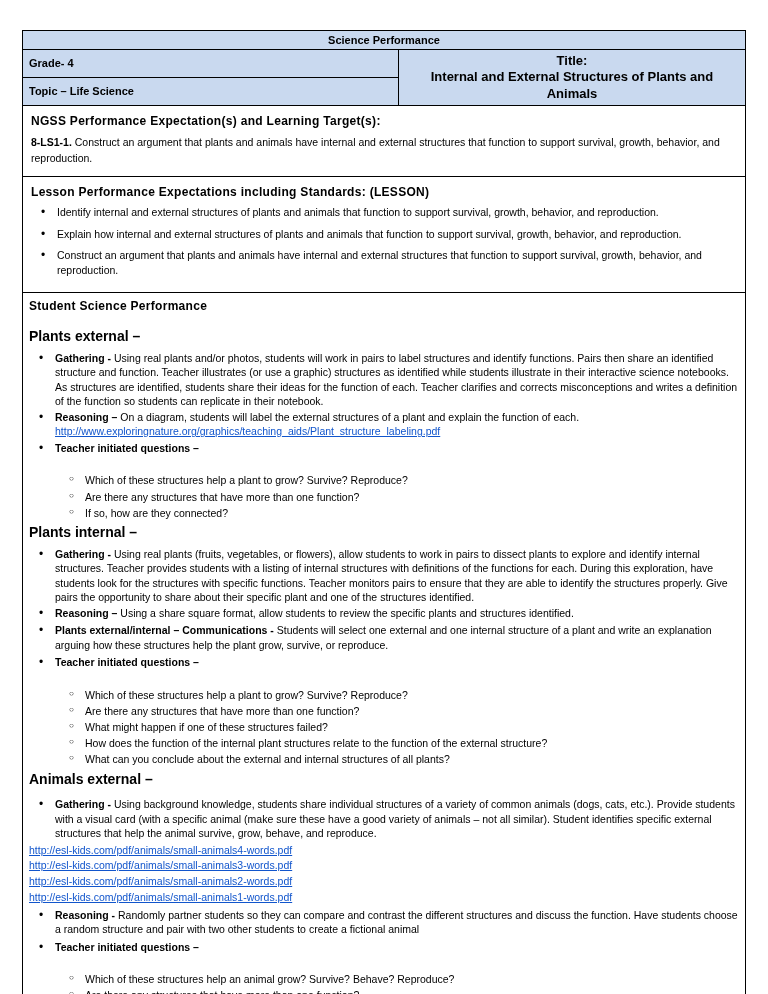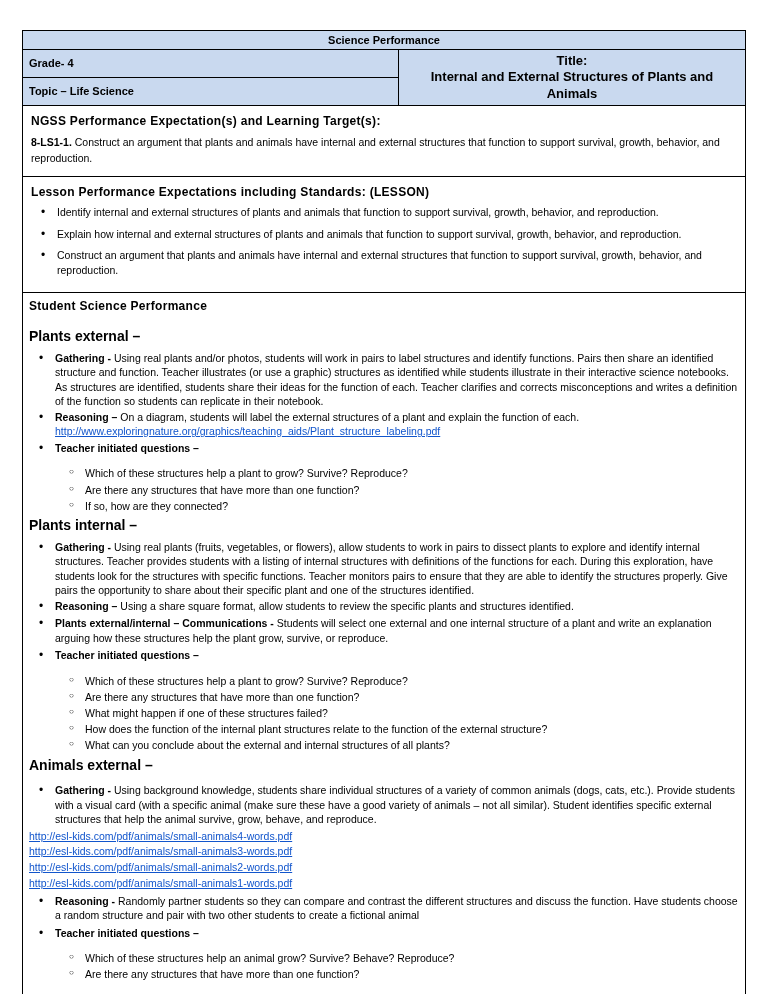--- a/index.html
+++ b/index.html
@@ -78,21 +78,21 @@
     position: absolute;
     left: 10px;
     top: -1px;
     font-size: 12px;
   }
   ul.bul.tight > li {
     margin-bottom: 1px;
   }
   ul.sub {
     list-style: none;
-    margin: 11px 0 1px 0;
+    margin: 18px 0 1px 0;
     padding: 0;
   }
   ul.sub > li {
     position: relative;
     padding-left: 30px;
     margin-bottom: 1px;
     line-height: 1.45;
     font-size: 10.5px;
   }
   ul.sub > li::before {

